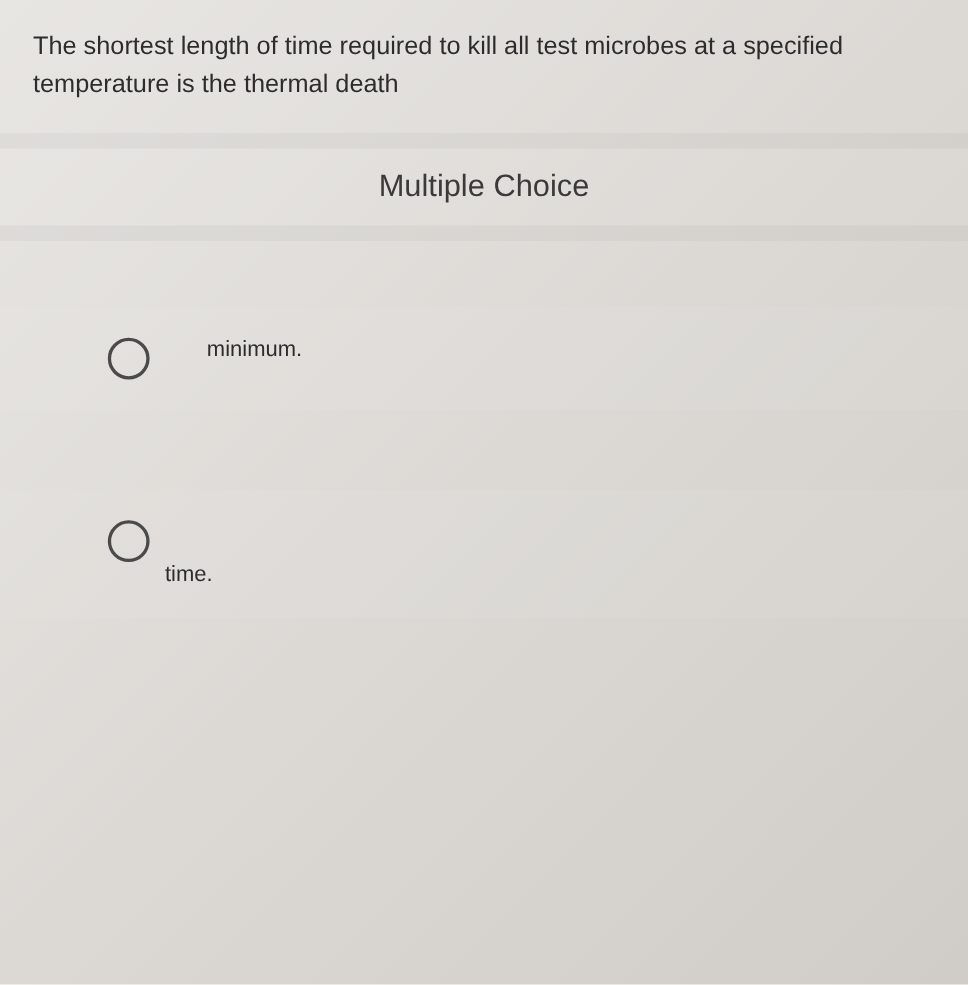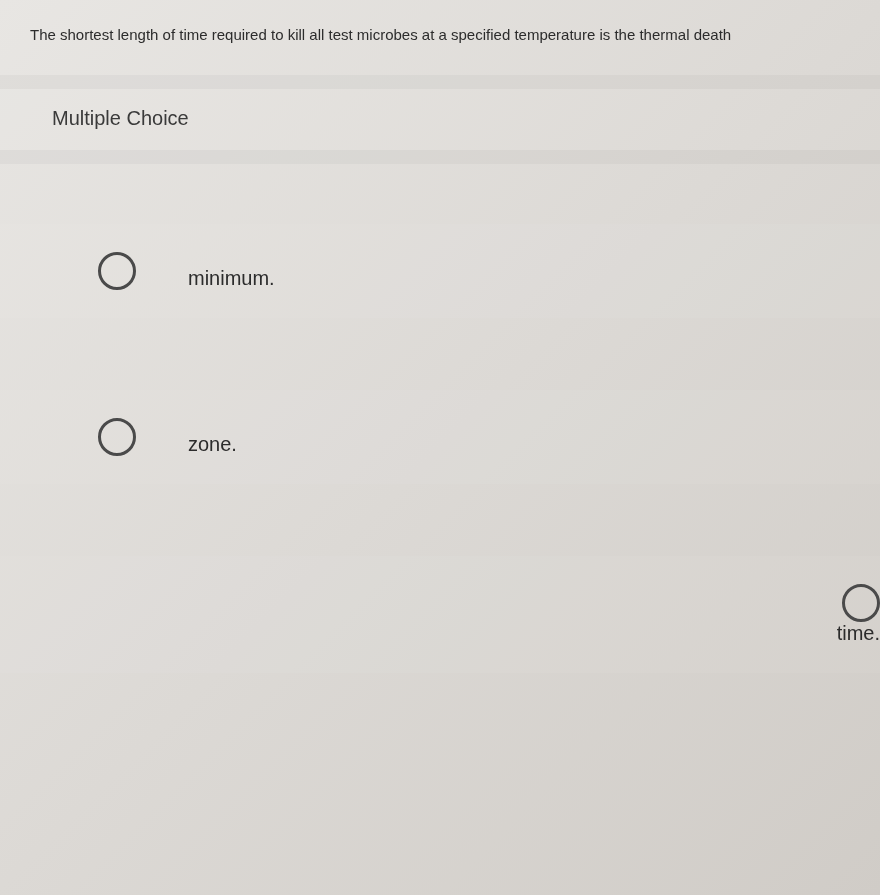--- a/index.html
+++ b/index.html
@@ -10,36 +10,37 @@
     body {
       width: 880px;
       height: 895px;
       font-family: Arial, Helvetica, sans-serif;
       background: linear-gradient(135deg, #e8e6e3 0%, #dcd9d5 50%, #d0ccc7 100%);
       color: #3a3a3a;
       overflow: hidden;
     }
     .question-text {
       padding: 24px 30px 28px 30px;
-      font-size: 15px;
+      font-size: 23px;
       line-height: 1.5;
       color: #2c2c2c;
     }
     .section-header {
       padding: 18px 52px 20px 52px;
-      font-size: 20px;
+      font-size: 28px;
       color: #3a3a3a;
       background: rgba(255,255,255,0.04);
+      text-align: center;
     }
     .options-area {
       padding-top: 60px;
     }
     .option-row {
       display: flex;
-      align-items: flex-end;
+      align-items: flex-start;
       padding: 28px 0 28px 98px;
       margin-bottom: 72px;
       background: rgba(255,255,255,0.05);
     }
     .option-row:last-child {
       margin-bottom: 0;
       flex-direction: column;
     }
     .radio-circle {
       width: 38px;
@@ -70,24 +71,20 @@
 
 <div class="gap"></div>
 
 <div class="options-area">
 
   <div class="option-row">
     <div class="radio-circle"></div>
     <div class="option-label">minimum.</div>
   </div>
 
-  <div class="option-row">
-    <div class="radio-circle"></div>
-    <div class="option-label">zone.</div>
-  </div>
 
 
   <div class="option-row">
     <div class="radio-circle"></div>
     <div class="option-label">time.</div>
   </div>
 
 </div>
 
 </body></html>

